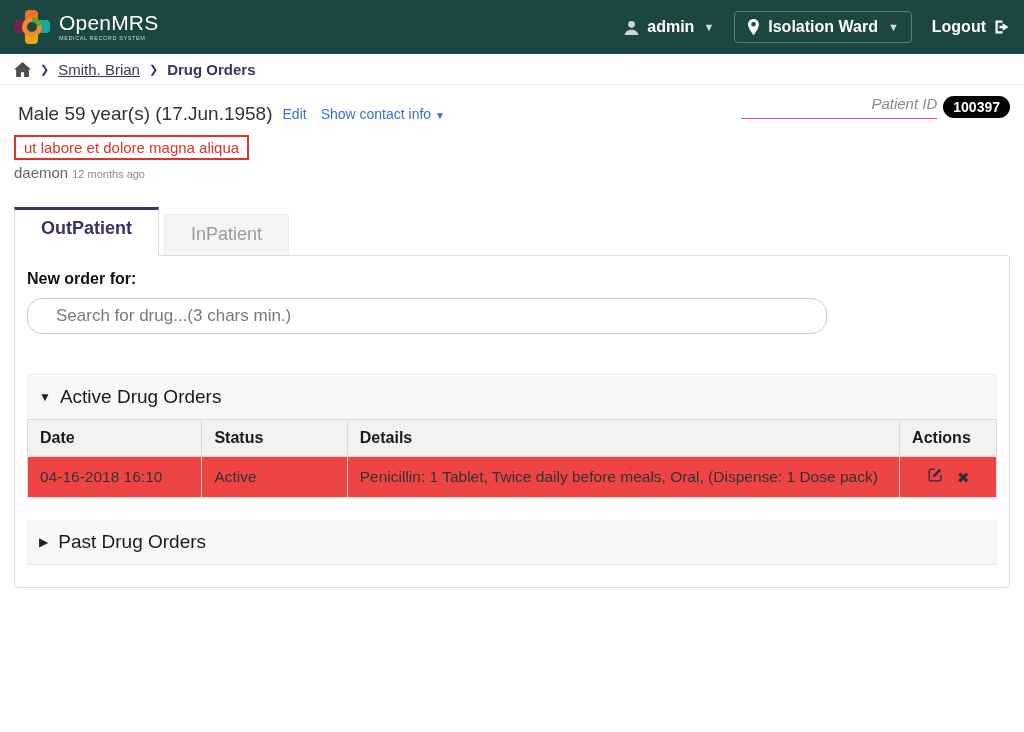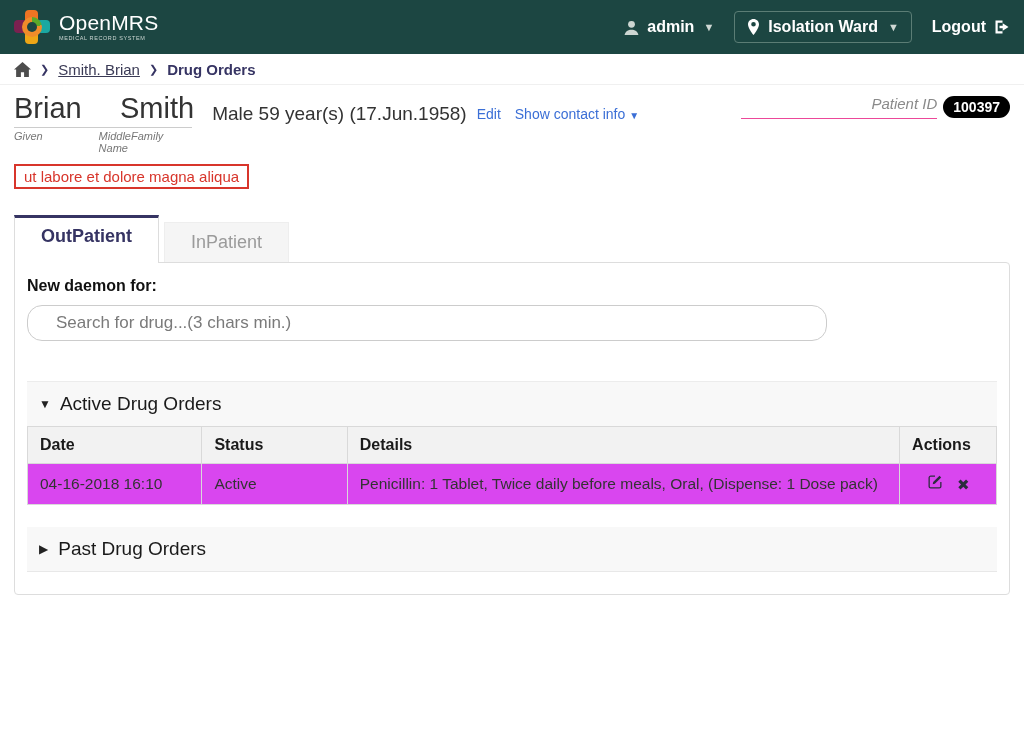--- a/index.html
+++ b/index.html
@@ -105,21 +105,21 @@
     margin-top:40px; background:#f8f8f8; border-top:1px solid #ececec;
     padding:11px 12px; font-size:19px; color:#1a1a1a; cursor:pointer;
     display:flex; align-items:center; gap:9px;
   }
   .tri { font-size:12px; color:#222; }
   .orders-table { width:100%; border-collapse:collapse; font-size:16px; }
   .orders-table th {
     background:#f2f2f2; text-align:left; font-weight:700; color:#1a1a1a;
     padding:9px 12px; border:1px solid #d9d9d9;
   }
-  .orders-table td { padding:10px 12px; border:1px solid #d9d9d9; background:#d946ef; font-size:15.5px; }
+  .orders-table td { padding:10px 12px; border:1px solid #d9d9d9; background:#ef4444; font-size:15.5px; }
   .col-date { width:18%; } .col-status { width:15%; } .col-actions { width:10%; }
   .actions-cell { text-align:center; white-space:nowrap; }
   .action-icon { cursor:pointer; display:inline-block; margin:0 5px; color:#2c2c3e; }
   .x-glyph { font-size:15px; font-weight:700; color:#2c2c3e; }
   .past-bar {
     margin-top:22px; background:#f8f8f8; border-bottom:1px solid #e8e8e8;
     padding:11px 12px; font-size:19px; color:#1a1a1a; cursor:pointer;
     display:flex; align-items:center; gap:10px;
   }
 </style>
@@ -171,59 +171,48 @@
       <path d="M8 0 0 7h2v7h4.5V9.5h3V14H14V7h2z" fill="#4d4d4d"></path>
     </svg>
   <span class="crumb-sep">❯</span>
   <span class="crumb-link">Smith. Brian</span>
   <span class="crumb-sep">❯</span>
   <span class="crumb-current">Drug Orders</span>
 </div>
 
 <div class="patient-header">
   <div class="ph-top">
-    <div>
-      <div class="name-block">
-        <div class="name-col" style="width:92px">
-          <div class="big">Brian</div>
-        </div>
-        <div class="name-col">
-          <div class="big">Smith</div>
-        </div>
-      </div>
-      <div class="labels-row">
-        <span class="lbl given">Given</span>
-        <span class="lbl">MiddleFamily Name</span>
-      </div>
-    </div>
     <div class="demo-line">Male 59 year(s) (17.Jun.1958)</div>
     <div class="links">
       <a class="blue-link">Edit</a>
       <span class="blue-link">
         <span>Show contact info</span>
         <span class="blue-caret">▼</span>
       </span>
     </div>
   </div>
   <div class="patient-id-wrap">
     <span class="pid-label">Patient ID</span>
     <span class="pid-badge">100397</span>
   </div>
   <div>
     <span class="flag-box">ut labore et dolore magna aliqua</span>
   </div>
+  <div class="note-line">
+    <span>daemon</span><span class="note-time">12 months ago</span>
+  </div>
 </div>
 
 <div class="tabs-area">
   <div class="tabs">
     <div class="tab active">OutPatient</div>
     <div class="tab inactive">InPatient</div>
   </div>
   <div class="panel">
-    <div class="order-label">New daemon for:</div>
+    <div class="order-label">New order for:</div>
     <input class="drug-search" type="text" placeholder="Search for drug...(3 chars min.)" style="">
 
     <div class="section-bar">
       <span class="tri">▼</span>
       <span>Active Drug Orders</span>
     </div>
 
     <table class="orders-table">
       <thead>
         <tr>

